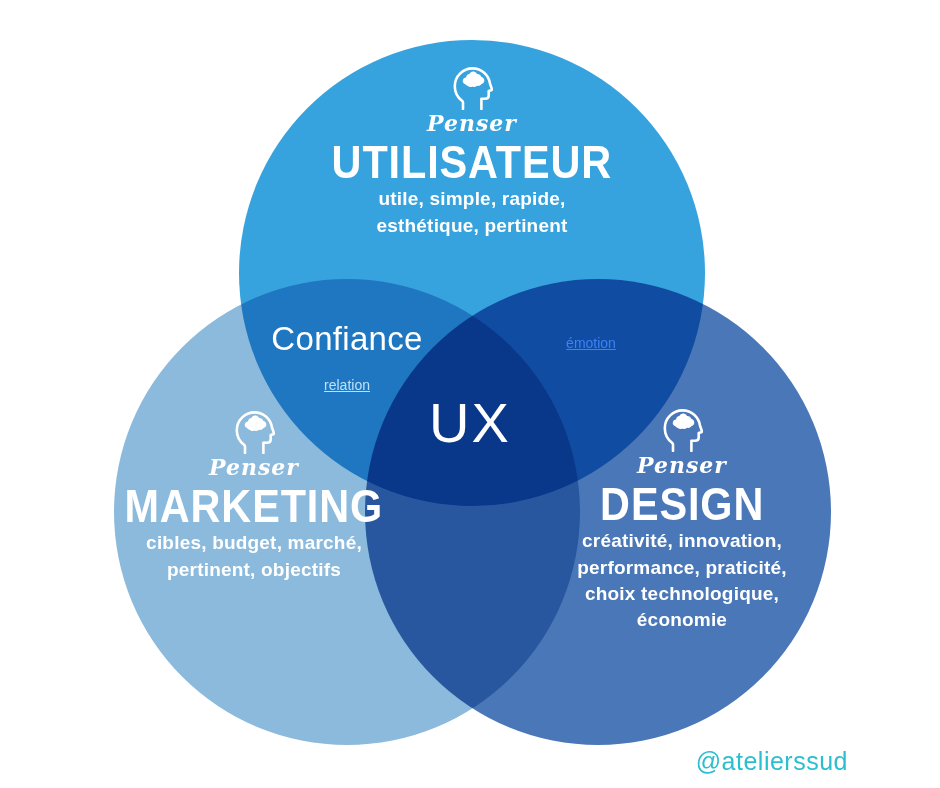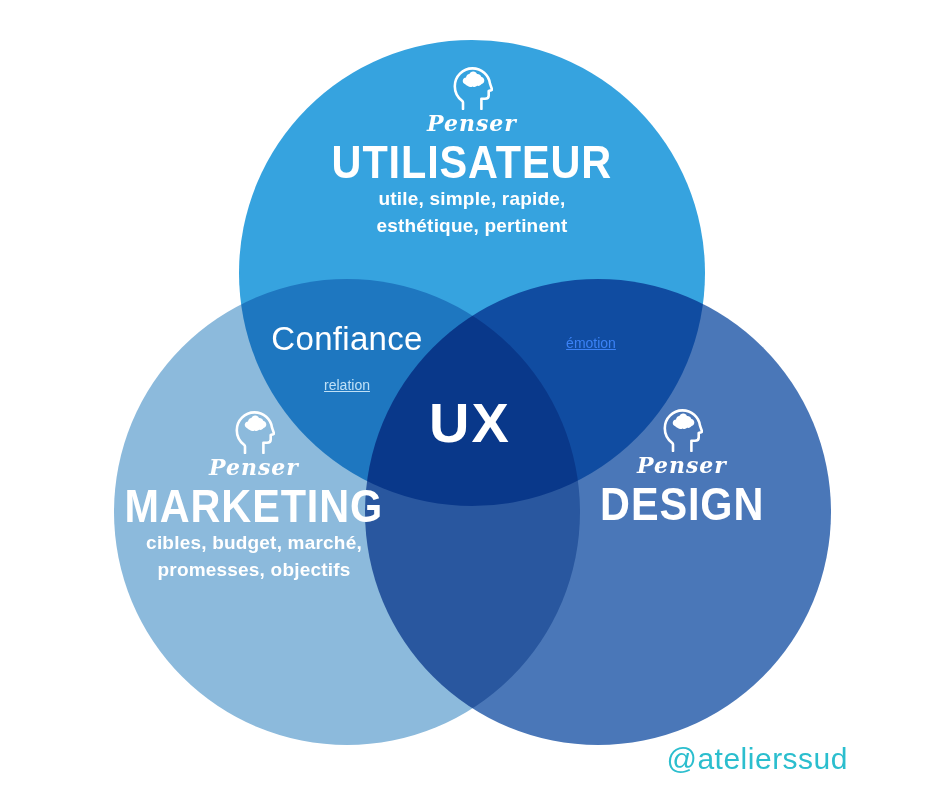--- a/index.html
+++ b/index.html
@@ -44,27 +44,27 @@
   .ix .ix-label { font-weight: 400; font-size: 33px; letter-spacing: 0.3px; }
   .ix .ix-sub   { font-weight: 400; font-size: 14px; margin-top: 19px; text-decoration: underline; }
   .ix-confiance { left: 347px; top: 320px; }
   .ix-confiance .ix-sub { color: #BFE0F6; }
   .ix-ergonomie { left: 591px; top: 316px; }
   .ix-ergonomie .ix-sub { color: #3b82f6; }
   .ix-coherence { left: 472px; top: 531px; }
 
   .ux-label {
     position: absolute; left: 470px; top: 390px; transform: translateX(-50%);
-    color: #fff; font-weight: 700; font-size: 56px; letter-spacing: 2px; z-index: 6;
+    color: #fff; font-weight: 400; font-size: 56px; letter-spacing: 2px; z-index: 6;
   }
 
   .watermark {
     position: absolute; right: 92px; bottom: 12px; z-index: 7;
     font-family: "Liberation Sans", sans-serif; font-weight: 400;
-    font-size: 30px; color: #2BBECE; letter-spacing: 0.5px;
+    font-size: 25px; color: #2BBECE; letter-spacing: 0.5px;
   }
 </style>
 </head>
 <body>
 
 <div class="stage">
 
   <div class="circle c-user"></div>
   <div class="circle c-mkt"></div>
   <div class="circle c-dsg"></div>
@@ -85,32 +85,36 @@
   <div class="block" style="left:254px; top:408px;">
     <span class="head-icon">
       <svg width="42" height="46" viewBox="0 0 42 46">
         <path d="M12 45 L12 38.5 C12 37.8 11.6 37.2 11 36.7 C6.6 33.3 3.8 28.1 3.8 22.2 C3.8 12.3 11.7 4.4 21.5 4.4 C30.5 4.4 37.8 11 39 19.6 L40.9 25 C41.1 25.6 40.8 26.1 40.2 26.3 L37.7 27.1 L37.7 31.6 C37.7 33.6 36.1 34.8 34 34.8 L30.4 34.8 L30.4 45" fill="none" stroke="#ffffff" stroke-width="2.6" stroke-linecap="round" stroke-linejoin="round"></path>
         <path d="M14.2 20.2 C12.4 19.6 11.5 18 11.8 16.2 C12.1 14.6 13.4 13.5 15 13.4 C15.2 11.6 16.6 10.2 18.4 10 C19.1 8.4 20.7 7.4 22.5 7.6 C24.1 7.7 25.4 8.7 26 10.1 C27.9 9.9 29.6 11 30.2 12.8 C31.9 13.1 33.2 14.5 33.3 16.3 C33.4 18.1 32.3 19.6 30.6 20.1 C29.6 21.6 27.9 22.3 26.2 21.8 C25 23 23.1 23.3 21.6 22.4 C20 23.3 18.1 23 16.8 21.9 C15.8 21.5 14.9 20.9 14.2 20.2 Z" fill="#ffffff"></path>
       </svg>
     </span>
     <div class="script">Penser</div>
     <div class="big-title">MARKETING</div>
     <div class="subtitle">cibles, budget, marché,
-promesses, objectifs</div>
+pertinent, objectifs</div>
   </div>
 
   <div class="block" style="left:682px; top:406px;">
     <span class="head-icon">
       <svg width="42" height="46" viewBox="0 0 42 46">
         <path d="M12 45 L12 38.5 C12 37.8 11.6 37.2 11 36.7 C6.6 33.3 3.8 28.1 3.8 22.2 C3.8 12.3 11.7 4.4 21.5 4.4 C30.5 4.4 37.8 11 39 19.6 L40.9 25 C41.1 25.6 40.8 26.1 40.2 26.3 L37.7 27.1 L37.7 31.6 C37.7 33.6 36.1 34.8 34 34.8 L30.4 34.8 L30.4 45" fill="none" stroke="#ffffff" stroke-width="2.6" stroke-linecap="round" stroke-linejoin="round"></path>
         <path d="M14.2 20.2 C12.4 19.6 11.5 18 11.8 16.2 C12.1 14.6 13.4 13.5 15 13.4 C15.2 11.6 16.6 10.2 18.4 10 C19.1 8.4 20.7 7.4 22.5 7.6 C24.1 7.7 25.4 8.7 26 10.1 C27.9 9.9 29.6 11 30.2 12.8 C31.9 13.1 33.2 14.5 33.3 16.3 C33.4 18.1 32.3 19.6 30.6 20.1 C29.6 21.6 27.9 22.3 26.2 21.8 C25 23 23.1 23.3 21.6 22.4 C20 23.3 18.1 23 16.8 21.9 C15.8 21.5 14.9 20.9 14.2 20.2 Z" fill="#ffffff"></path>
       </svg>
     </span>
     <div class="script">Penser</div>
     <div class="big-title">DESIGN</div>
+    <div class="subtitle">créativité, innovation,
+performance, praticité,
+choix technologique,
+économie</div>
   </div>
 
   <div class="ix ix-confiance">
     <div class="ix-label">Confiance</div>
     <div class="ix-sub">relation</div>
   </div>
 
   <div class="ix ix-ergonomie">
     <div class="ix-sub">émotion</div>
   </div>

